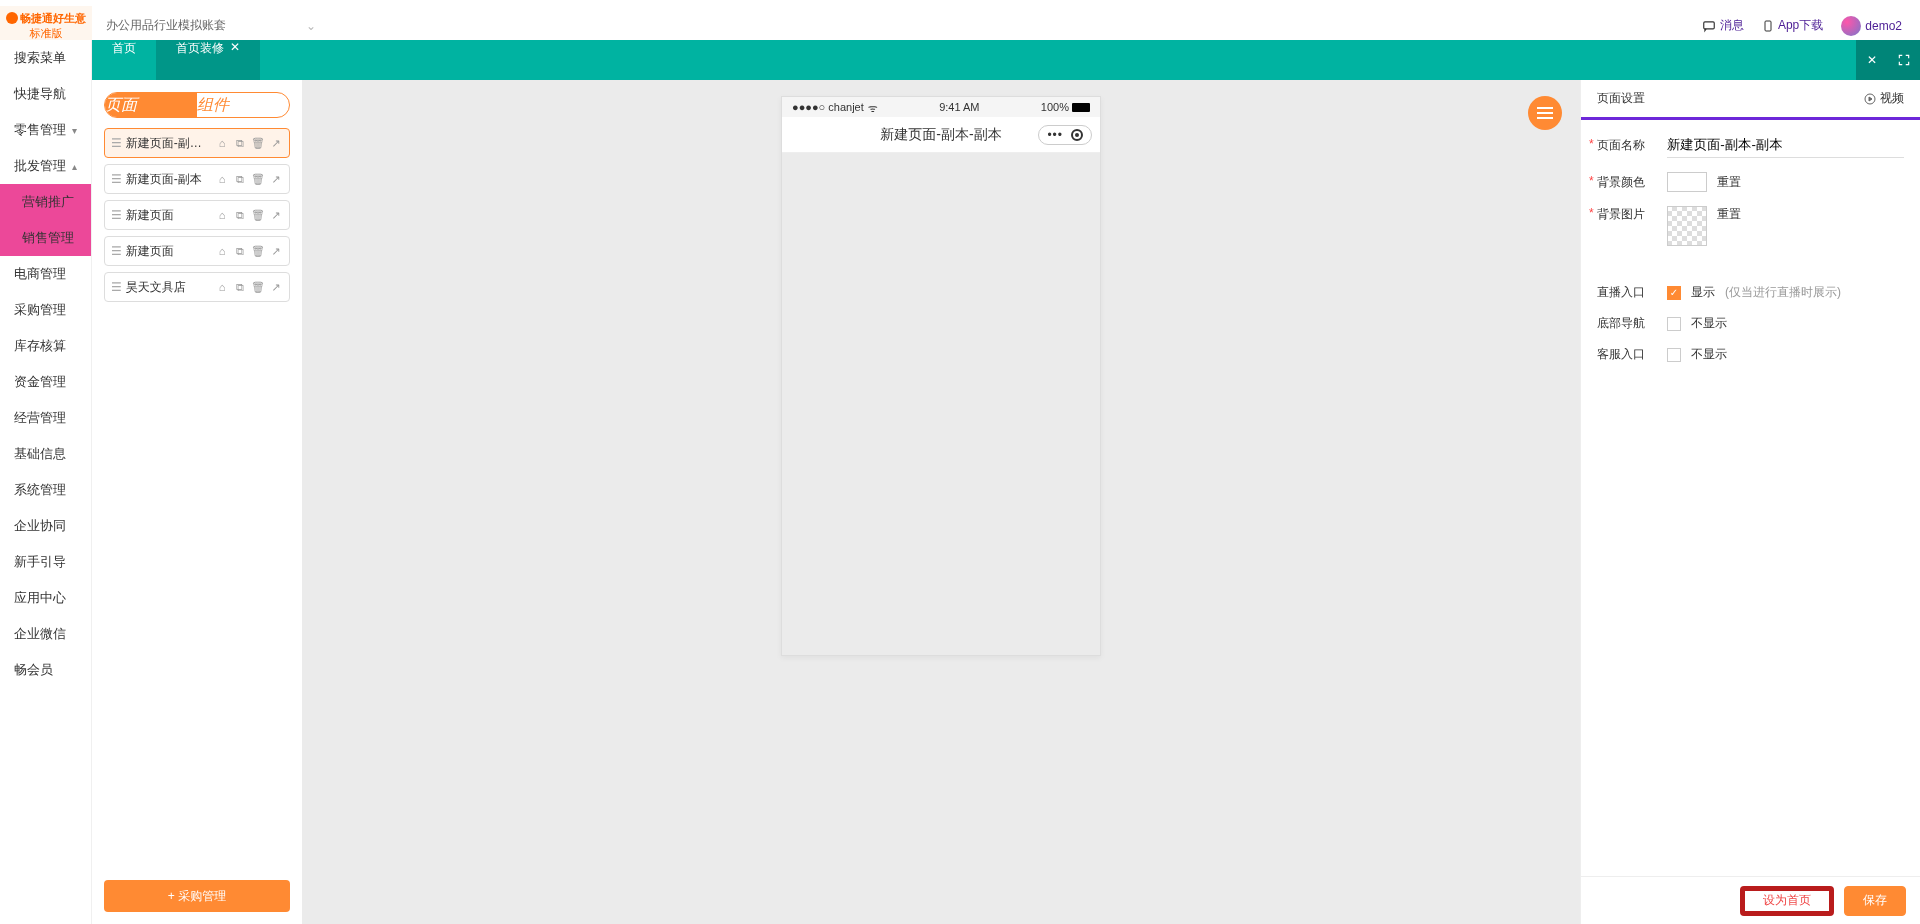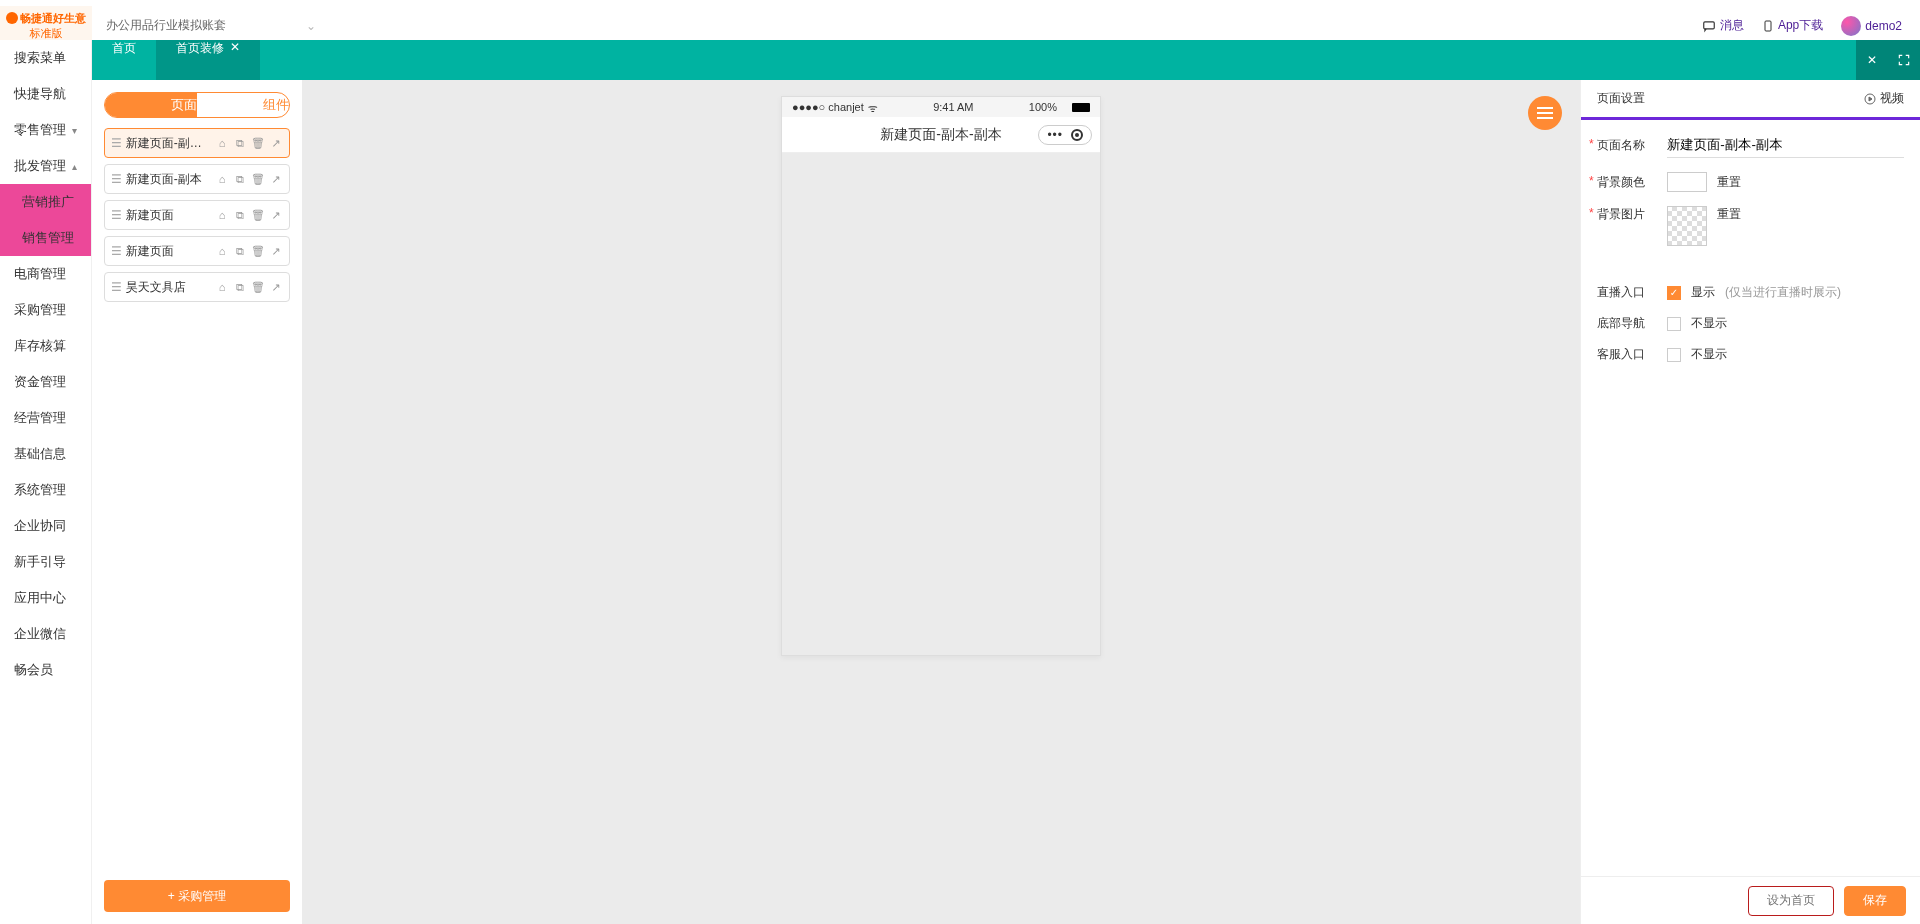--- a/index.html
+++ b/index.html
@@ -29,21 +29,21 @@
 .tabstrip-right { margin-left:auto; display:flex; }
 .tabstrip-right .iconbtn { width:32px; height:40px; display:flex; align-items:center; justify-content:center; color:#fff; cursor:pointer; }
 .tabstrip-right .iconbtn.dark { background:#008578; }
 
 
 .work { position: absolute; top: 80px; left: 92px; right: 0; bottom: 0; background: #fff; display:flex; }
 
 
 .pl-panel { width: 210px; background:#fff; display:flex; flex-direction:column; padding:12px; gap:10px; }
 .pl-tabs { display:flex; border:1px solid #ff8a33; border-radius:14px; overflow:hidden; height:26px; }
-.pl-tab { flex:1; text-align:right; line-height:24px; font-size:13px; color:#ff8a33; cursor:pointer; }
+.pl-tab { flex:1; text-align:left; line-height:24px; font-size:16px; color:#ff8a33; cursor:pointer;font-style:italic; }
 .pl-tab.active { background:#ff8a33; color:#fff; }
 .pl-list { display:flex; flex-direction:column; gap:6px; }
 .pl-item { border:1px solid #ddd; border-radius:4px; height:30px; display:flex; align-items:center; padding:0 6px; gap:4px; background:#fff; cursor:pointer;}
 .pl-item.active { border-color:#ff8a33; background:#fff3e9; }
 .pl-item .drag { color:#aaa; }
 .pl-item .name { flex:1; font-size:12px; color:#333; white-space:nowrap; overflow:hidden; text-overflow:ellipsis; }
 .pl-item .mini-icon { width:14px; height:14px; display:flex; align-items:center; justify-content:center; color:#999; font-size:11px; }
 .pl-new-btn { margin-top:auto; height:32px; background:#ff8a33; color:#fff; border:none; border-radius:4px; cursor:pointer; font-size:12px; }
 
 
@@ -70,21 +70,21 @@
 .frow input[type=text] { flex:1; height:26px; border:none; border-bottom:1px solid #ddd; outline:none; }
 .swatch { width:40px; height:20px; background:#fff; border:1px solid #ccc; }
 .thumb { width:40px; height:40px; background:repeating-conic-gradient(#ddd 0 25%, #fff 0 50%) 50%/10px 10px; border:1px solid #ccc;}
 .link { color:#333; cursor:pointer; }
 .cb { width:14px; height:14px; border:1px solid #ccc; display:inline-flex; align-items:center; justify-content:center; font-size:10px; color:#fff;}
 .cb.checked { background:#ff8a33; border-color:#ff8a33; }
 .hint { color:#999; }
 
 .settings-foot { margin-top:auto; height:48px; border-top:1px solid #eee; display:flex; align-items:center; justify-content:flex-end; gap:10px; padding:0 14px;}
 .btn { height:30px; padding:0 18px; border-radius:4px; cursor:pointer; font-size:12px; display:flex; align-items:center; }
-.btn-outline { border:1px solid #b91c1c; color:#737373; background:#fff; }
+.btn-outline { border:5px solid #b91c1c; color:#ef4444; background:#fff; }
 .btn-fill { background:#ff8a33; color:#fff; border:1px solid #ff8a33; }
 
 svg { display:block; }
 </style>
 </head>
 <body>
 
 <div class="topbar">
   <div class="logo-box">
     <div class="logo-main">
@@ -253,21 +253,21 @@
         <span></span>
         <span></span>
       </div>
     <div class="phone">
       <div class="status">
         <span style="display:flex;align-items:center;gap:4px">
             <span>●●●●○ chanjet</span>
             <span>ᯤ</span>
           </span>
         <span>9:41 AM</span>
-        <span style="display:flex;align-items:center;gap:15px">
+        <span style="display:flex;align-items:center;gap:3px">
             <span>100%</span>
             <span style="width:18px;height:9px;background:#000;border-radius:1px;display:inline-block"></span>
           </span>
       </div>
       <div class="titlebar">
         <span class="t">新建页面-副本-副本</span>
         <span class="pill">
           <span class="dot3">•••</span>
           <span class="ring"></span>
         </span>

